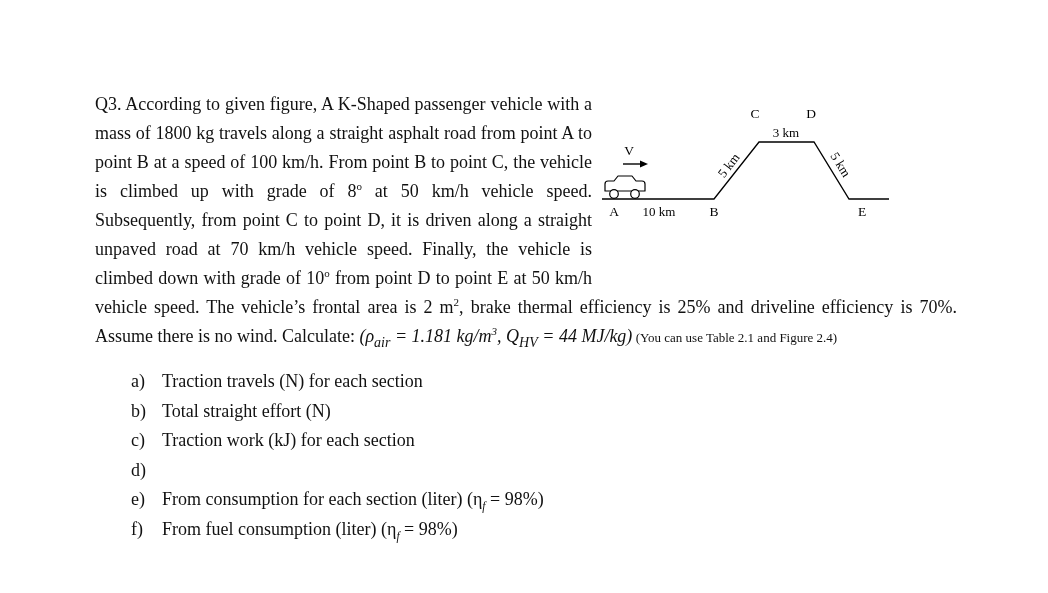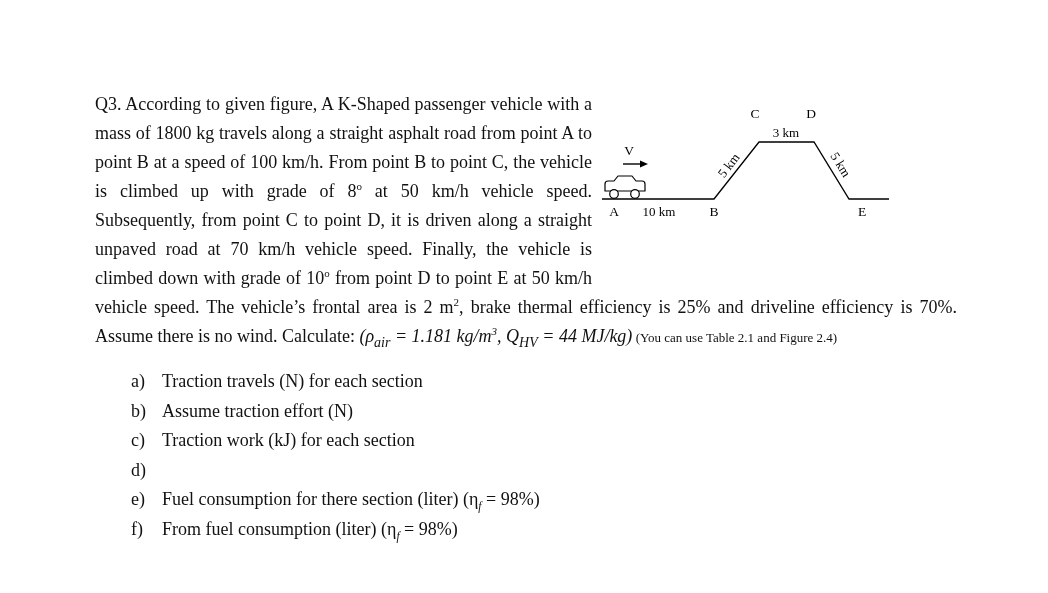--- a/index.html
+++ b/index.html
@@ -117,32 +117,32 @@
 
   <p class="para"><span class="q-label">Q3.</span><span> According to given figure, A K-Shaped passenger vehicle with a mass of 1800 kg travels along a straight asphalt road from point A to point B at a speed of 100 km/h. From point B to point C, the vehicle is climbed up with grade of 8</span><sup class="deg">o</sup><span> at 50 km/h vehicle speed. Subsequently, from point C to point D, it is driven along a straight unpaved road at 70 km/h vehicle speed. Finally, the vehicle is climbed down with grade of 10</span><sup class="deg">o</sup><span> from point D to point E at 50 km/h vehicle speed. The vehicle’s frontal area is 2 m</span><sup class="pow">2</sup><span>, brake thermal efficiency is 25% and driveline efficiency is 70%. Assume there is no wind. Calculate: </span><span class="math"><span>(ρ</span><sub>air</sub><span> = 1.181 kg/m</span><sup>3</sup><span>, Q</span><sub>HV</sub><span> = 44 MJ/kg)</span></span><span class="note"> (You can use Table 2.1 and Figure 2.4)</span></p>
 
   <div class="questions">
     <div class="q-row">
       <span class="q-marker">a)</span>
       <span class="q-text"><span>Traction travels (N) for each section</span><sub></sub><span></span></span>
     </div>
     <div class="q-row">
       <span class="q-marker">b)</span>
-      <span class="q-text"><span>Assume traction effort (N)</span><sub></sub><span></span></span>
+      <span class="q-text"><span>Total straight effort (N)</span><sub></sub><span></span></span>
     </div>
     <div class="q-row">
       <span class="q-marker">c)</span>
       <span class="q-text"><span>Traction work (kJ) for each section</span><sub></sub><span></span></span>
     </div>
     <div class="q-row">
       <span class="q-marker">d)</span>
     </div>
     <div class="q-row">
       <span class="q-marker">e)</span>
-      <span class="q-text"><span>Fuel consumption for there section (liter) (η</span><sub>f</sub><span> = 98%)</span></span>
+      <span class="q-text"><span>From consumption for each section (liter) (η</span><sub>f</sub><span> = 98%)</span></span>
     </div>
     <div class="q-row">
       <span class="q-marker">f)</span>
       <span class="q-text"><span>From fuel consumption (liter) (η</span><sub>f</sub><span> = 98%)</span></span>
     </div>
   </div>
 
 </div>
 
 </body></html>

